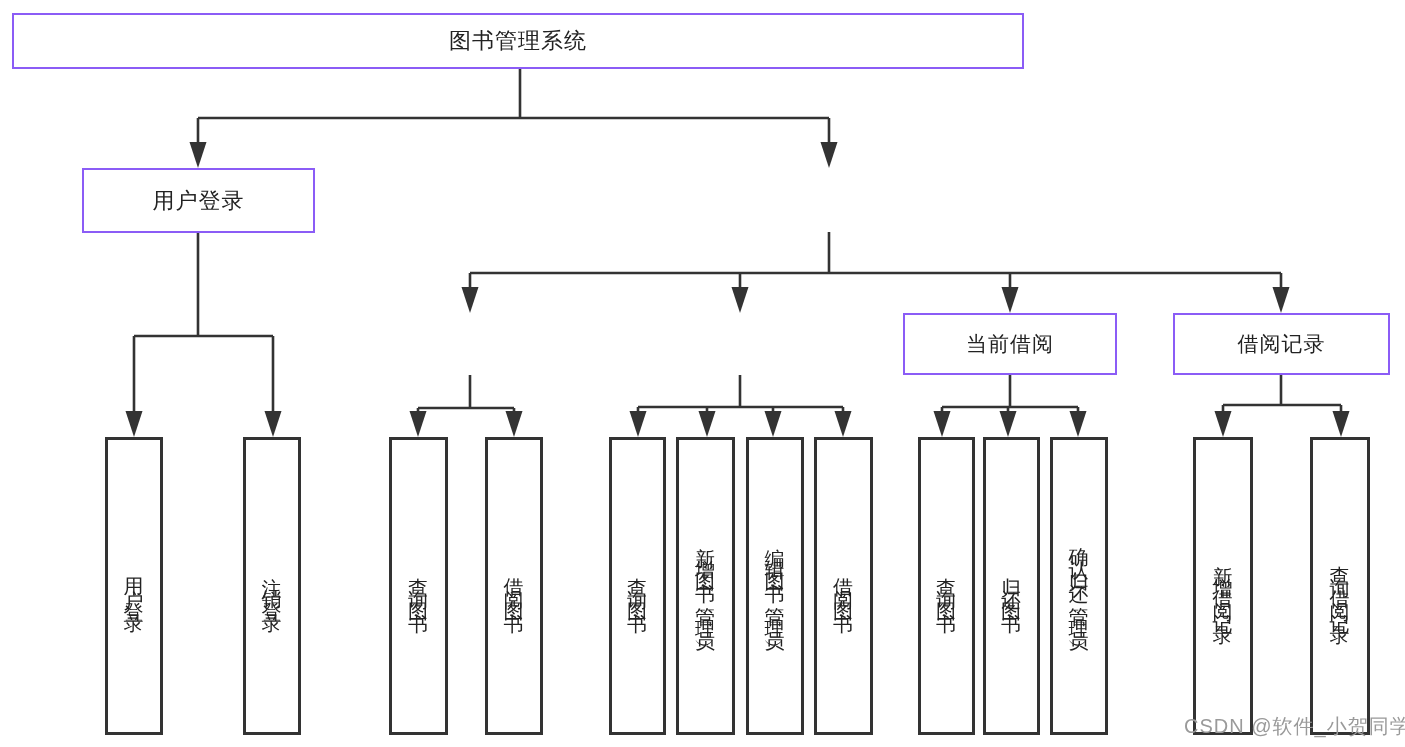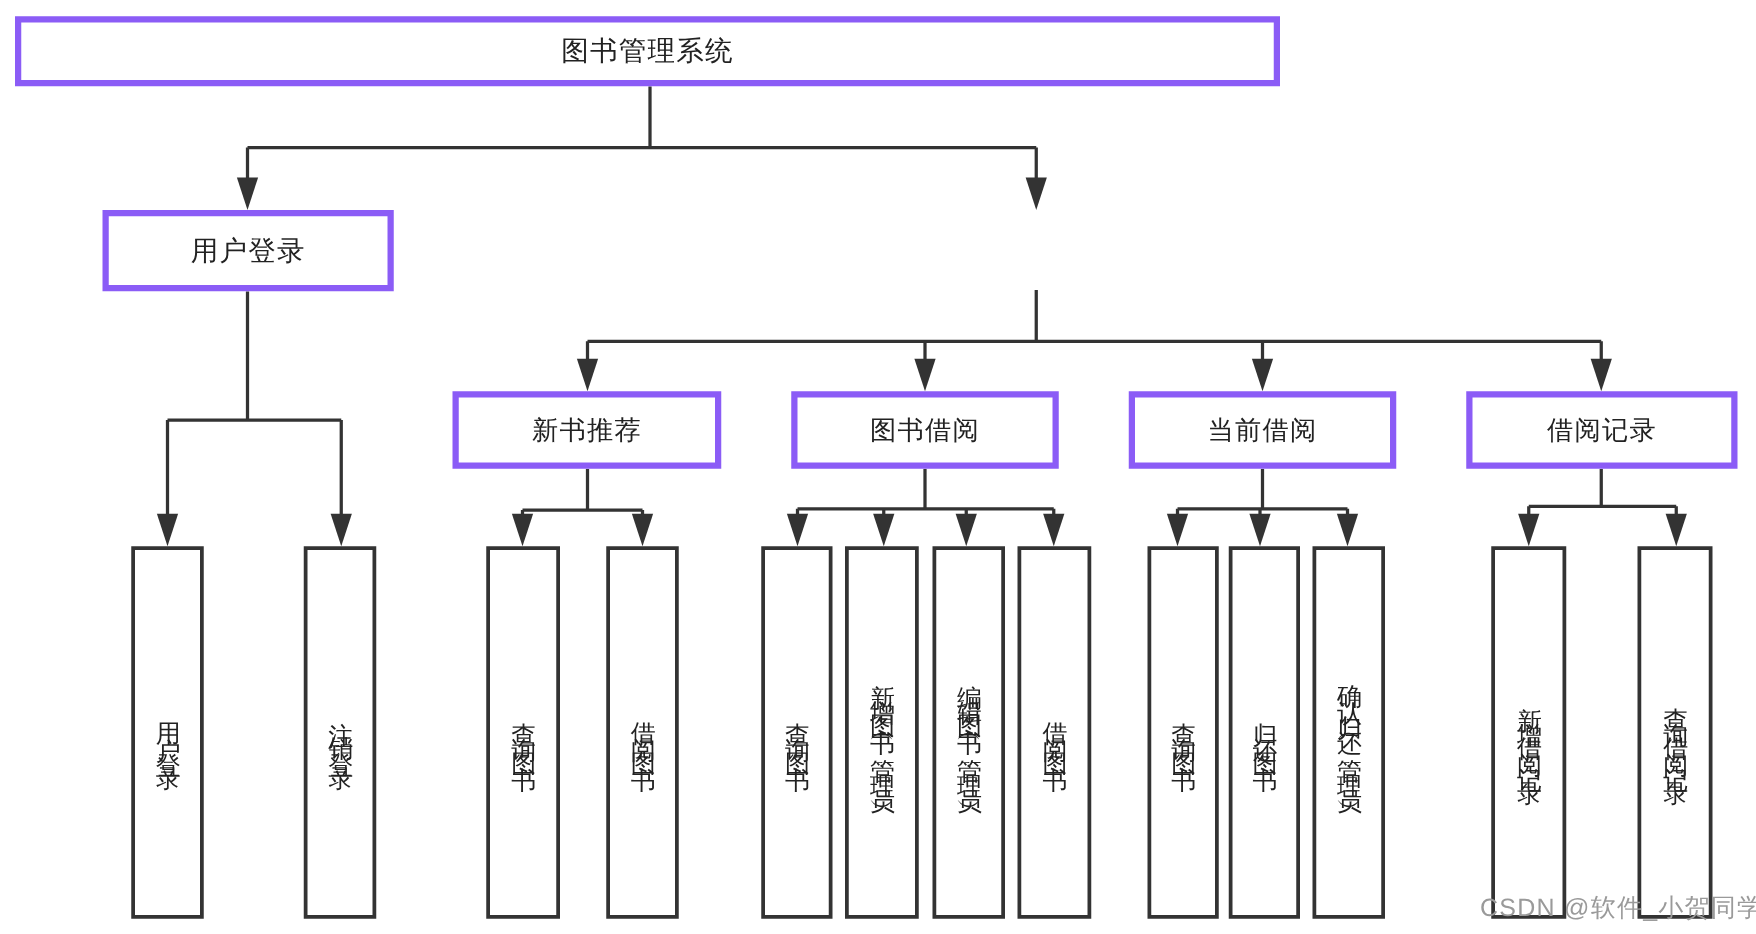--- a/index.html
+++ b/index.html
@@ -13,21 +13,21 @@
   }
   #connectors {
     position: absolute;
     left: 0; top: 0;
     width: 1405px; height: 747px;
   }
   .node {
     position: absolute;
     box-sizing: border-box;
     background: #ffffff;
-    border: 5px solid #8b5cf6;
+    border: 2px solid #8b5cf6;
     display: flex;
     align-items: center;
     justify-content: center;
     color: #222222;
     font-size: 21px;
     letter-spacing: 1px;
     white-space: nowrap;
     z-index: 2;
   }
   .node.lv0 { font-size: 22px; }
@@ -99,22 +99,20 @@
       <polygon points="1069.5,411 1086.5,411 1078,437"></polygon>
       <polygon points="1214.5,411 1231.5,411 1223,437"></polygon>
       <polygon points="1332.5,411 1349.5,411 1341,437"></polygon>
     </g>
   </svg>
 
   <div class="node lv0" style="left:12px;top:13px;width:1012px;height:56px">图书管理系统</div>
 
   <div class="node lv1" style="left:82px;top:168px;width:233px;height:65px">用户登录</div>
 
-  <div class="node lv2" style="left:362px;top:313px;width:215px;height:62px">新书推荐</div>
-  <div class="node lv2" style="left:633px;top:313px;width:214px;height:62px">图书借阅</div>
   <div class="node lv2" style="left:1173px;top:313px;width:217px;height:62px">借阅记录</div>
   <div class="node lv2" style="left:903px;top:313px;width:214px;height:62px">当前借阅</div>
 
   <div class="leaf" style="left:105px;width:58px">
     <span class="vtext">用户登录</span>
   </div>
   <div class="leaf" style="left:243px;width:58px">
     <span class="vtext">注销登录</span>
   </div>
 

